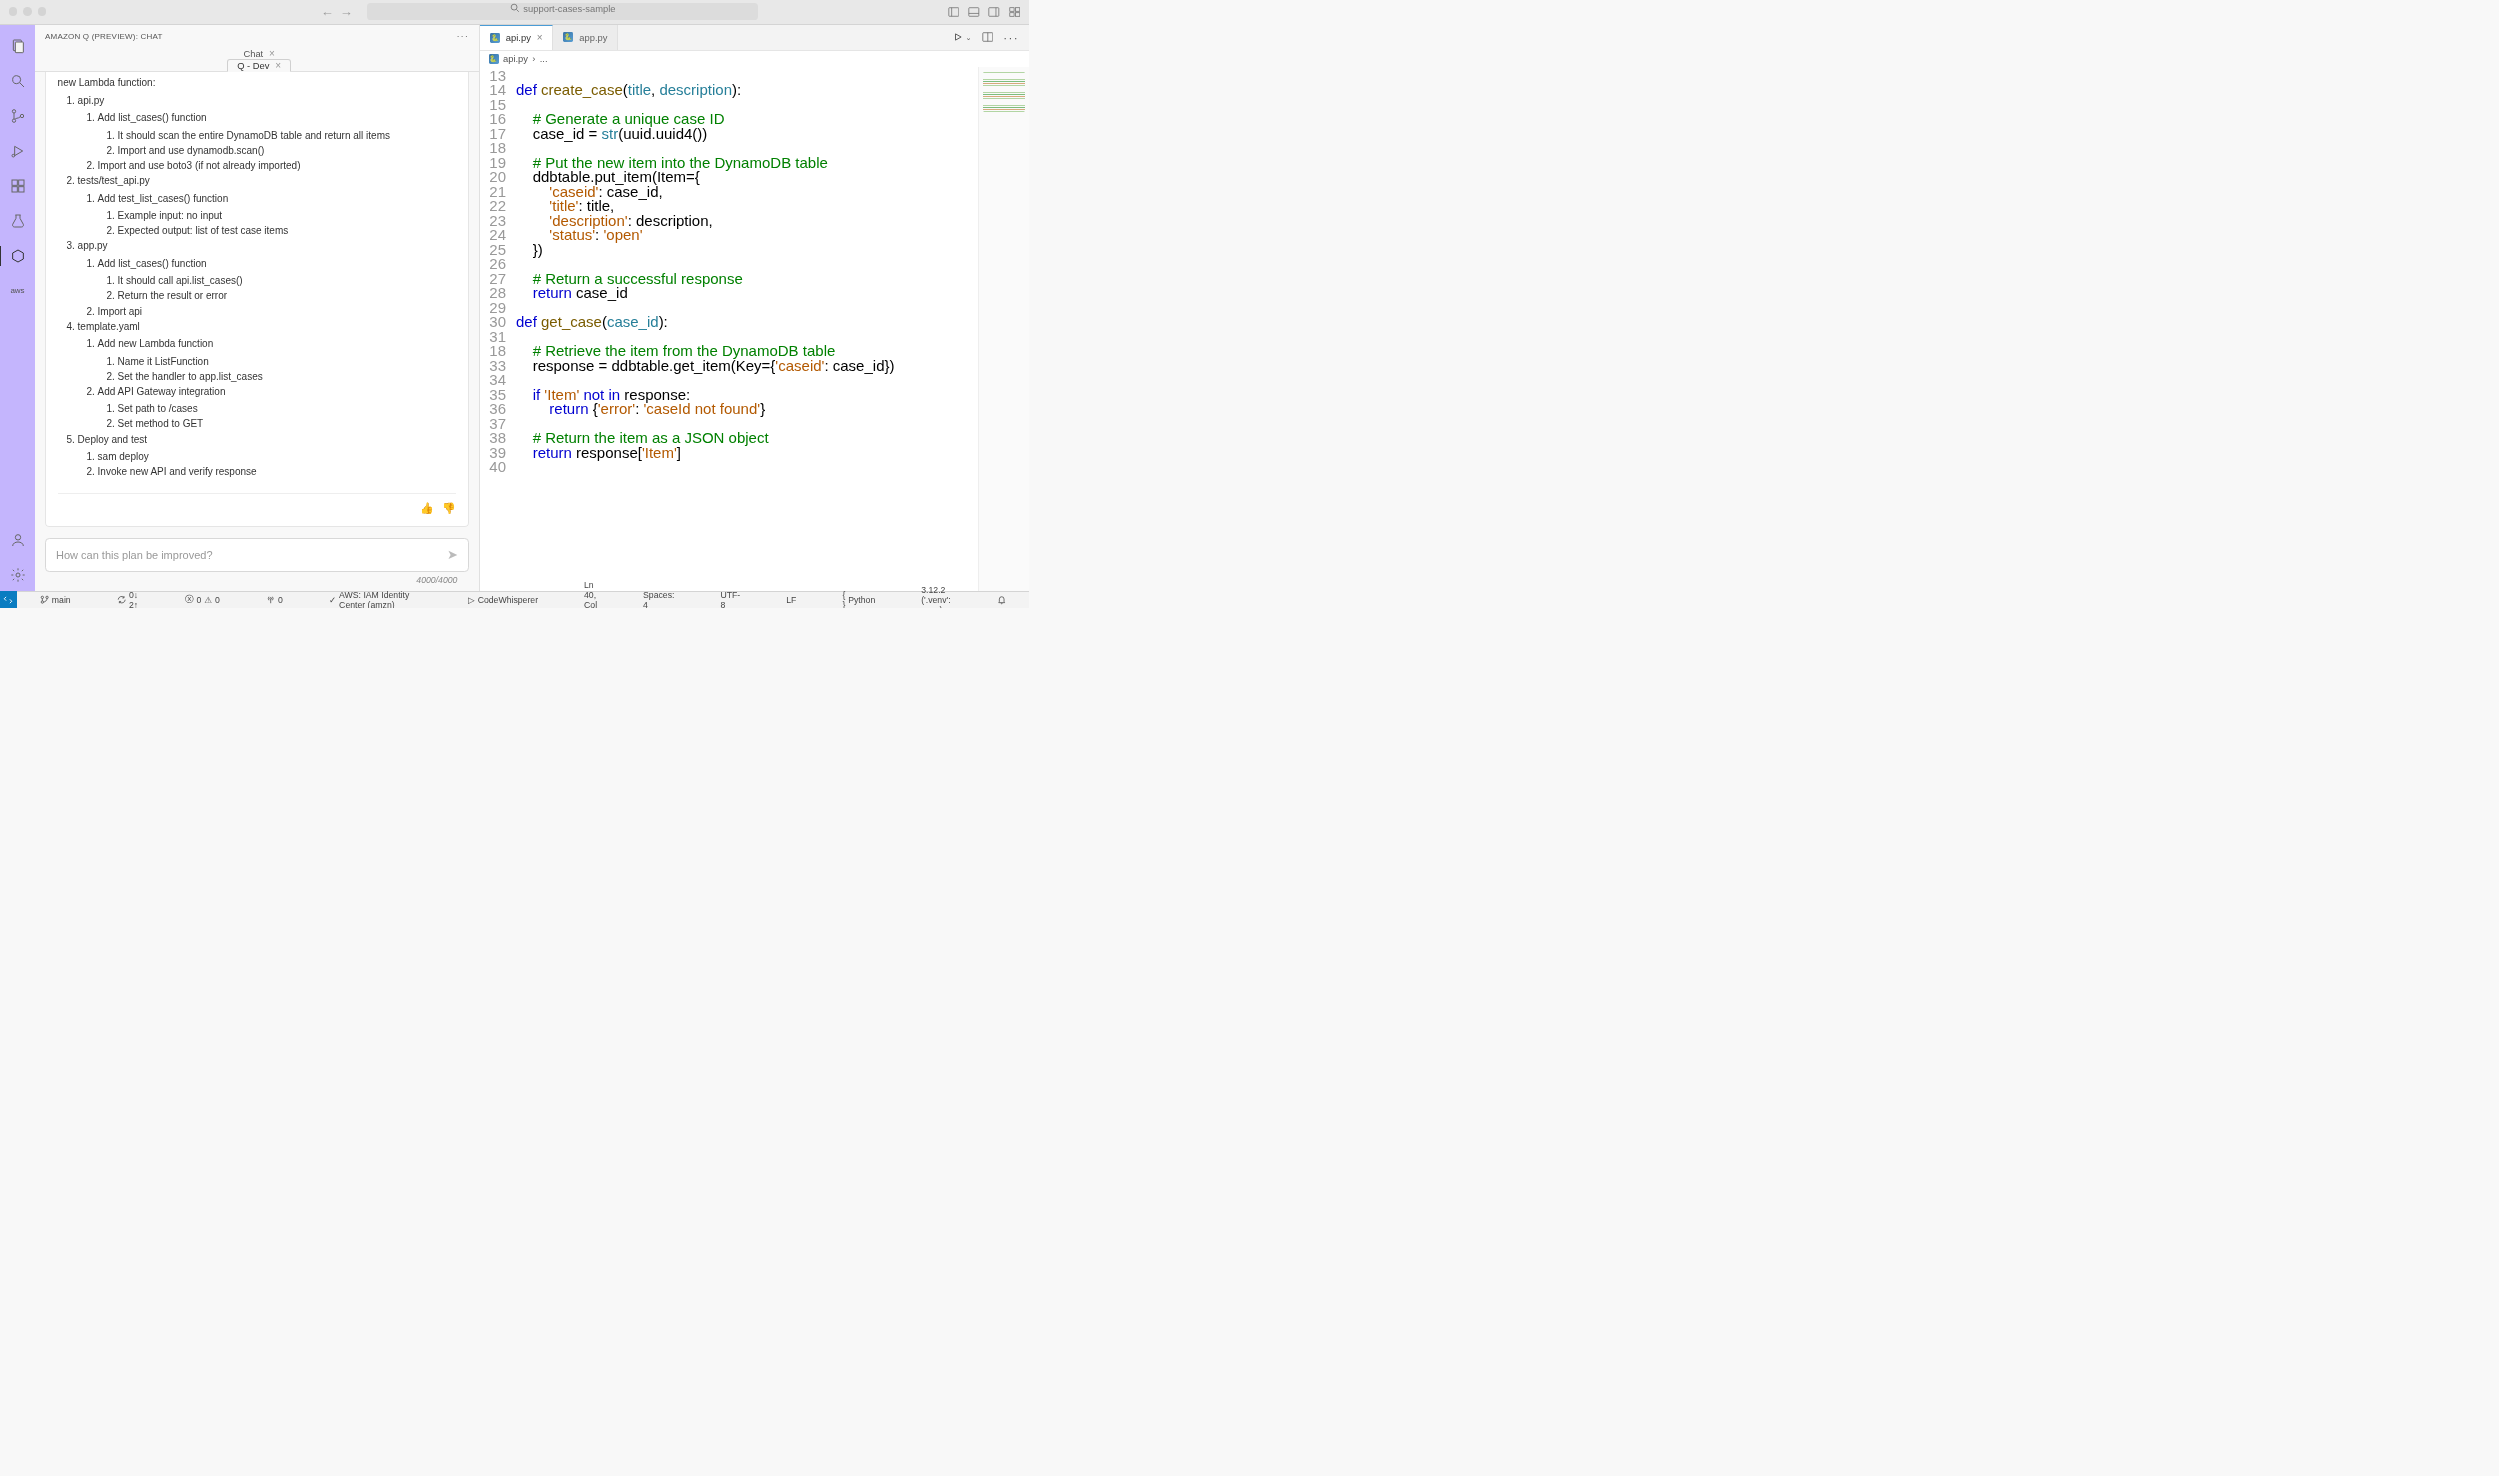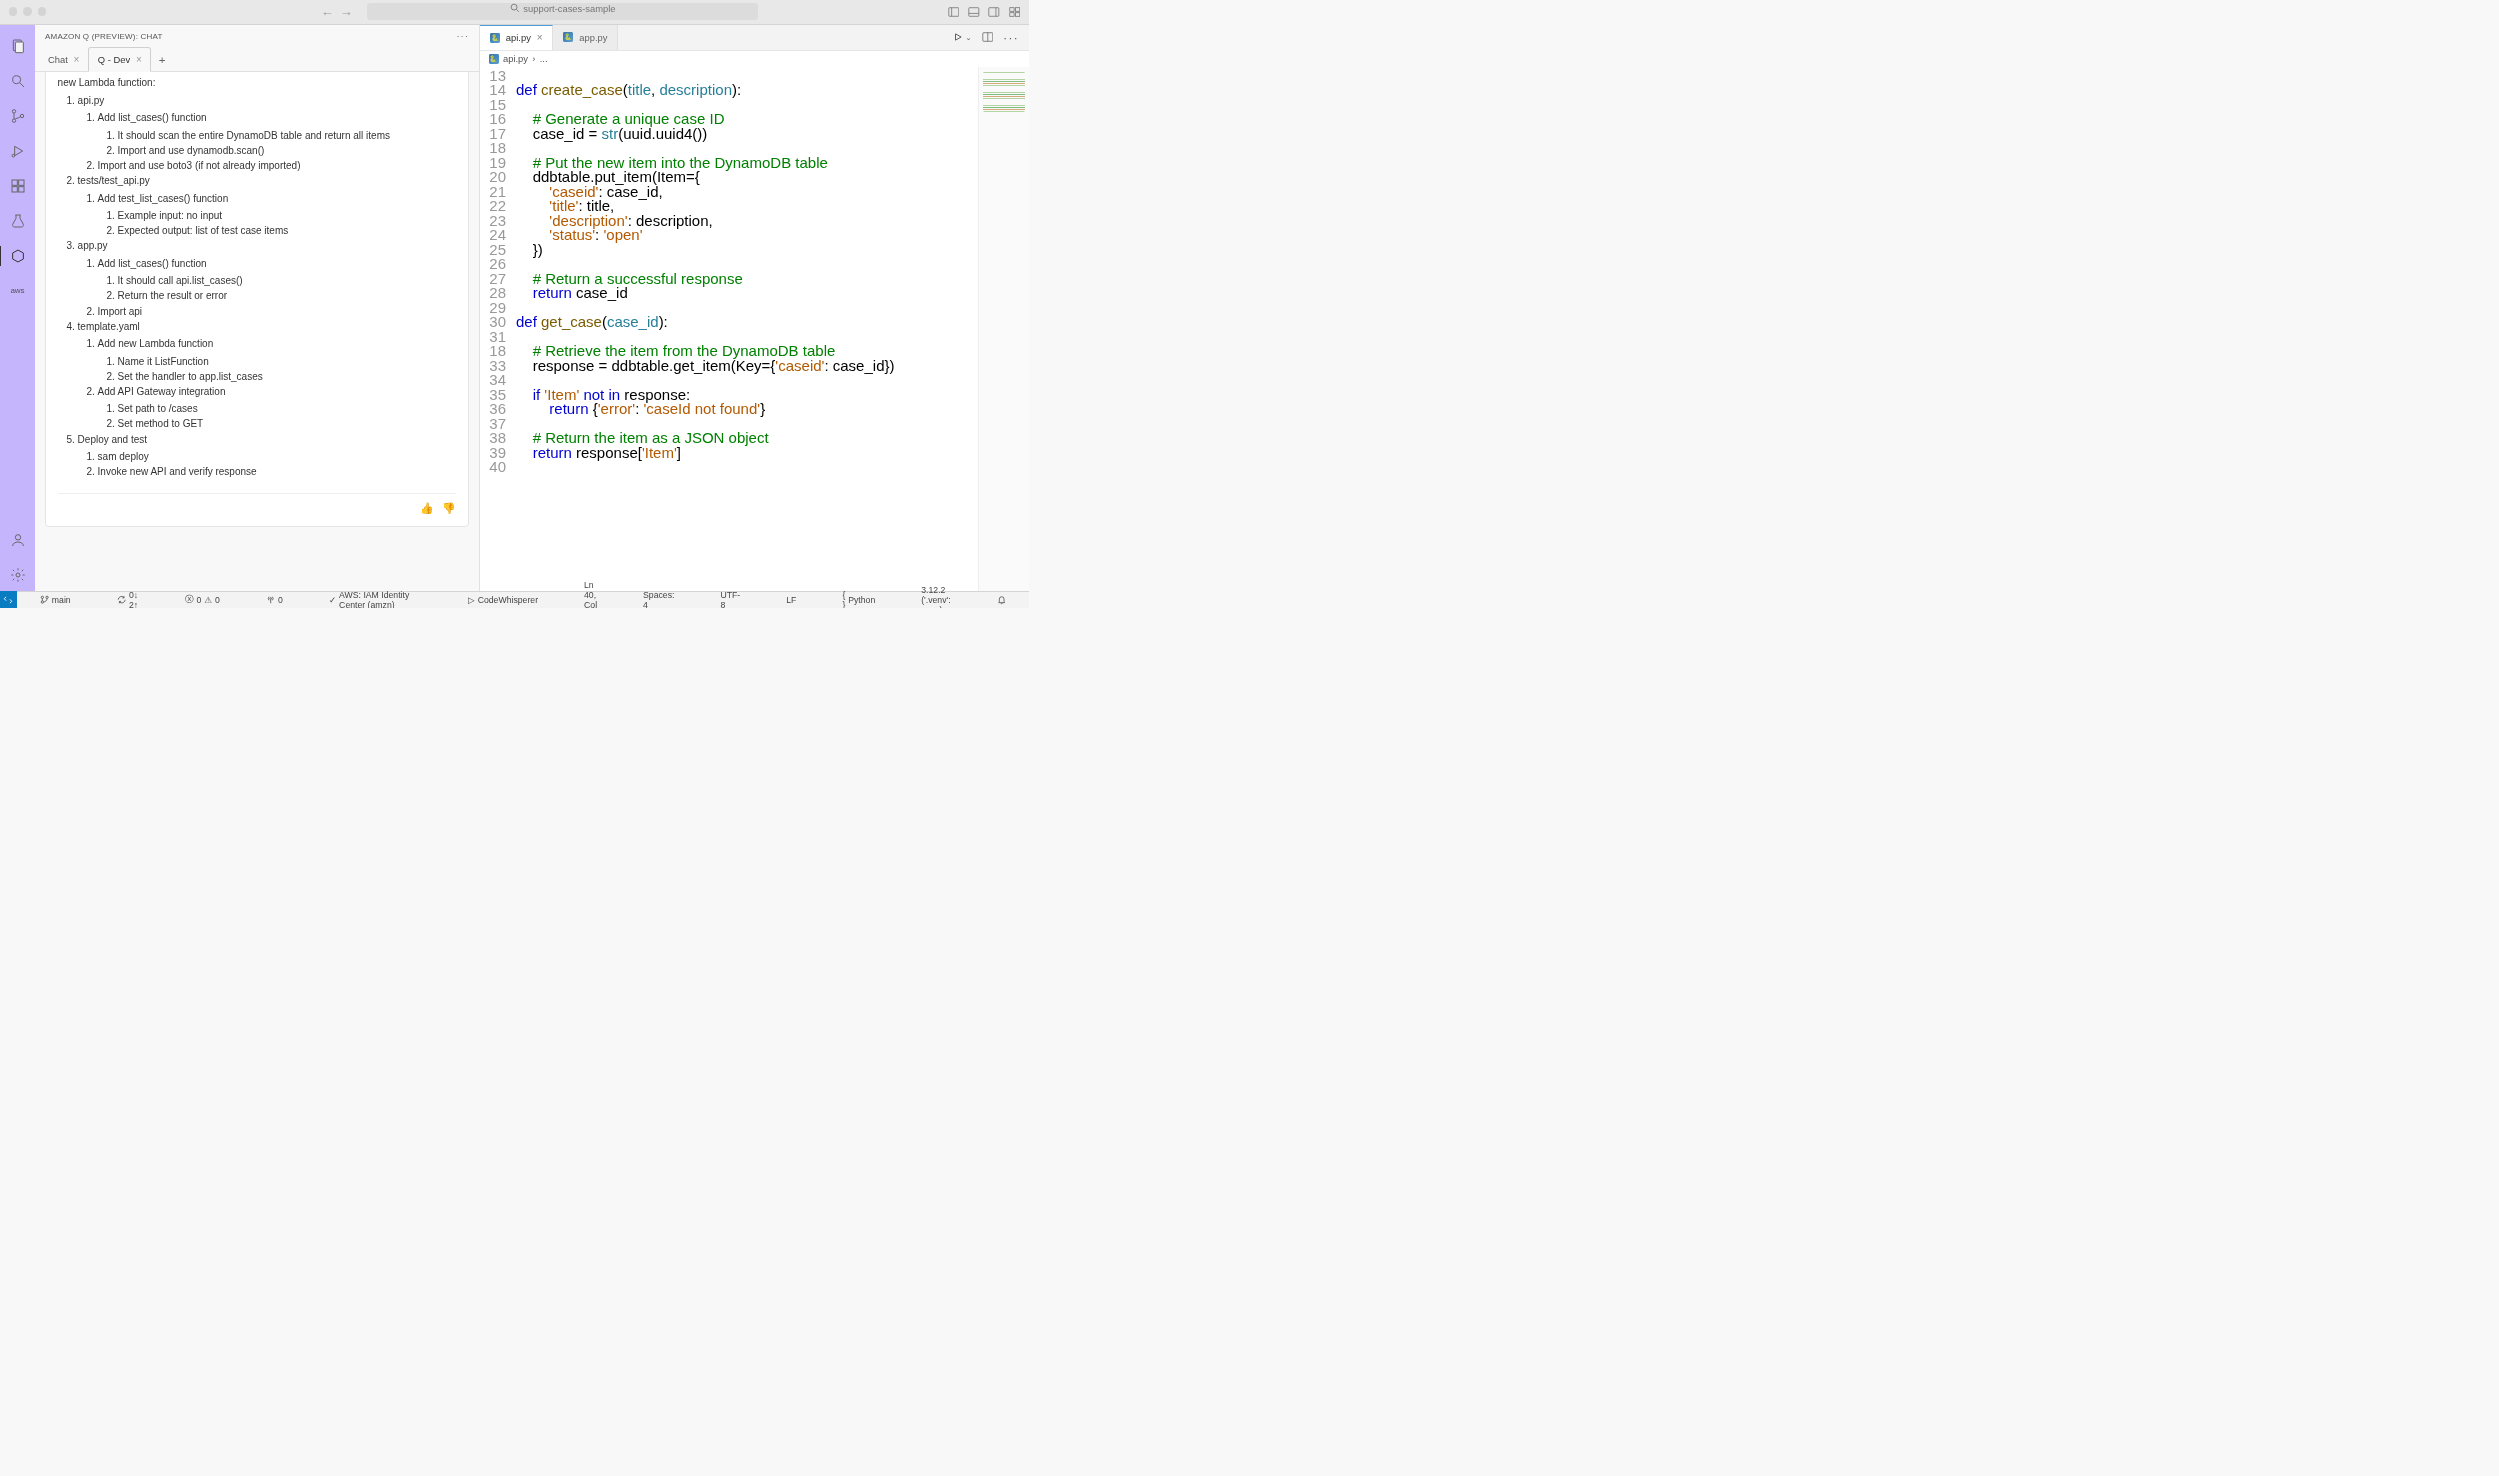--- a/index.html
+++ b/index.html
@@ -25,21 +25,21 @@
 .activity-item.active::before { content: ""; position: absolute; left: 0; top: 5.8px; bottom: 5.8px; width: 1.4px; background: #333; }
 .activity-spacer { flex: 1; }
 .activity-label { font-size: 8px; color: #555; }
 
 
 .chat-panel { width: 445px; background: #f8f8f8; display: flex; flex-direction: column; border-right: 0.7px solid #e0e0e0; }
 .chat-header { height: 23px; display: flex; align-items: center; padding: 0 10px; font-size: 8px; color: #555; letter-spacing: 0.2px; }
 .chat-header-title { flex: 1; }
 .chat-header-actions { color: #555; letter-spacing: 1.4px; }
 
-.chat-tabs { display: flex; align-items: center; height: 24.6px; border-bottom: 0.7px solid #e0e0e0; padding-left: 4.3px; }
+.chat-tabs { display: flex; align-items: center; height: 24.6px; border-bottom: 0.7px solid #e0e0e0; padding-left: 4.3px; flex-direction: column; }
 .chat-tab { padding: 0 8.7px; height: 24.6px; display: flex; align-items: center; gap: 5.8px; font-size: 9.4px; color: #555; border-top-left-radius: 2.9px; border-top-right-radius: 2.9px; }
 .chat-tab.active { border: 0.7px solid #d0d0d0; border-bottom: 0.7px solid #f8f8f8; margin-bottom: -0.7px; color: #333; }
 .chat-tab-close { color: #999; font-size: 10px; }
 .chat-tab-add { padding: 0 7.2px; color: #666; font-size: 11.6px; }
 
 .chat-body { flex: 1; overflow-y: auto; padding: 0 10px 4.3px 10px; }
 .chat-message { background: #fff; border: 0.7px solid #e5e5e5; border-top: none; border-radius: 0 0 4.3px 4.3px; padding: 4.3px 11.6px 8.7px 11.6px; font-size: 10px; color: #333; line-height: 1.45; }
 .chat-message ol { padding-left: 20px; margin-top: 2.9px; }
 .chat-message ol ol { padding-left: 20px; }
 .chat-message li { margin: 0.7px 0; }
@@ -256,20 +256,27 @@
               </ol></li>
           </ol>
         <div class="msg-footer">
           <span>👍</span>
           <span>👎</span>
         </div>
       </div>
 
     </div>
 
+    <div class="chat-input-wrap">
+      <div class="chat-input">
+        <input type="text" placeholder="How can this plan be improved?" style="">
+        <span class="send-icon">➤</span>
+      </div>
+      <div class="char-count">4000/4000</div>
+    </div>
   </div>
 
   <div class="editor-area">
     <div class="editor-tabs">
       <div class="editor-tab active">
         <span class="file-icon">🐍</span>
         <span>api.py</span>
         <span class="editor-tab-close">×</span>
       </div>
       <div class="editor-tab">

